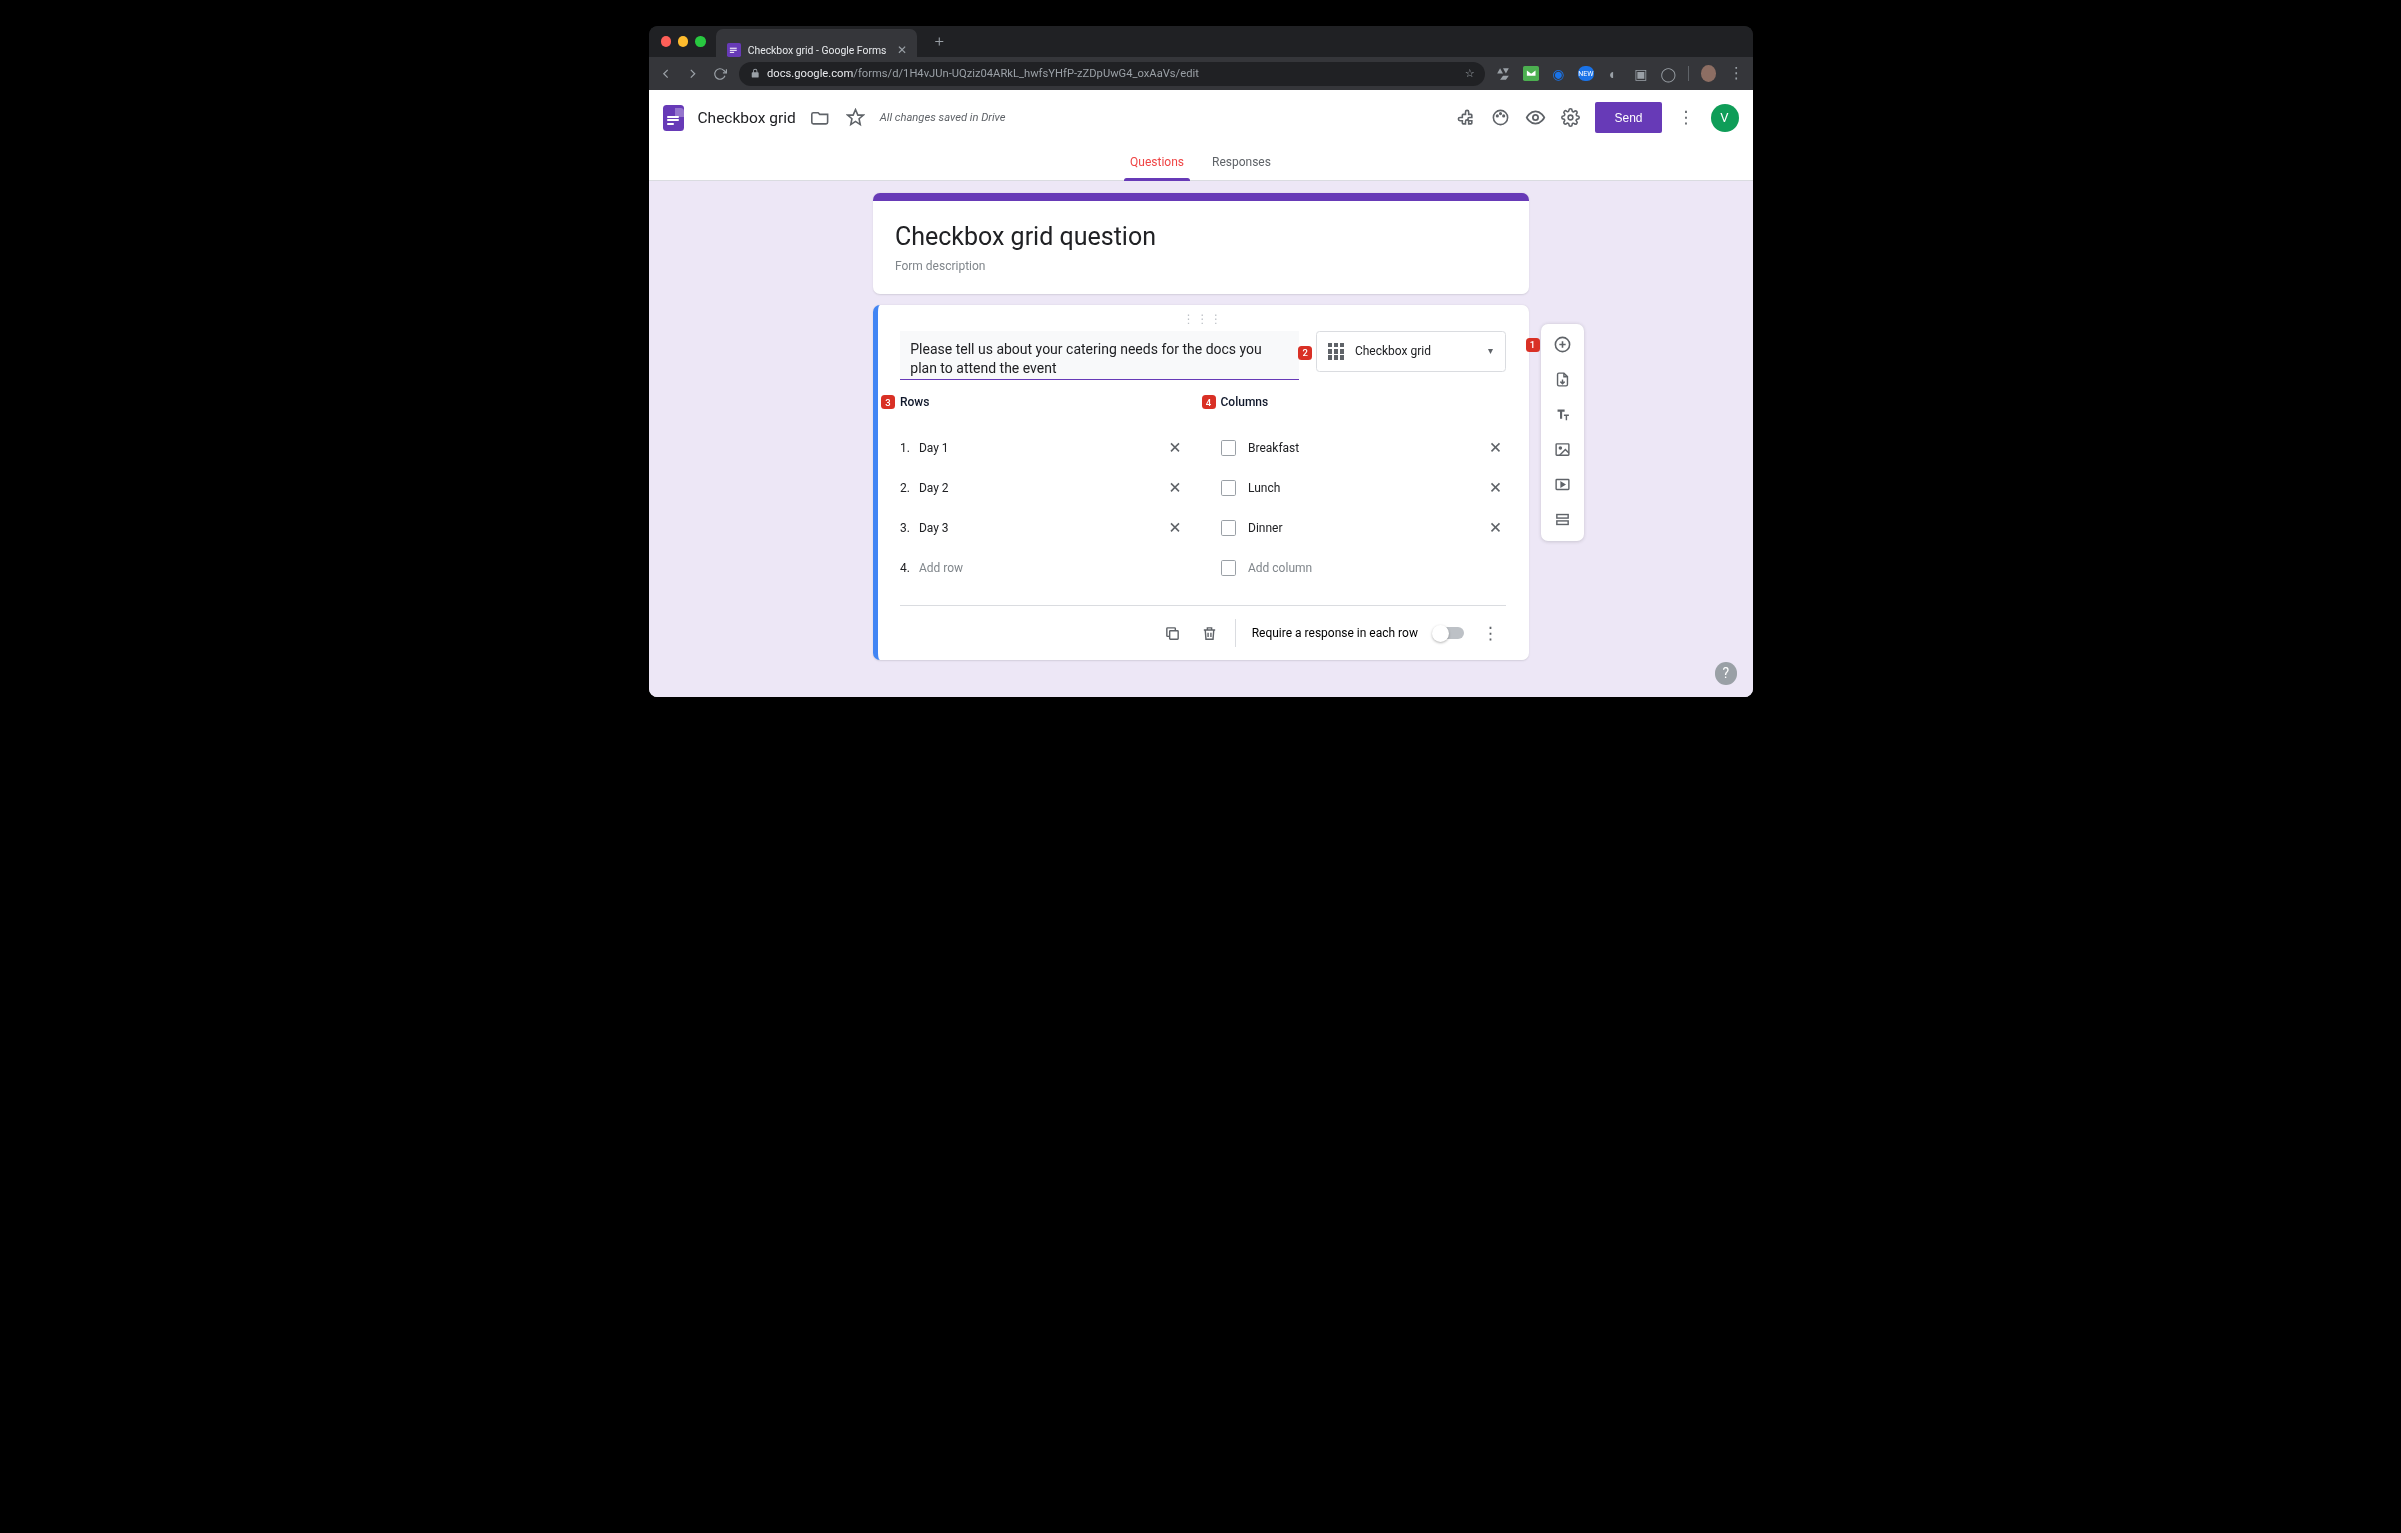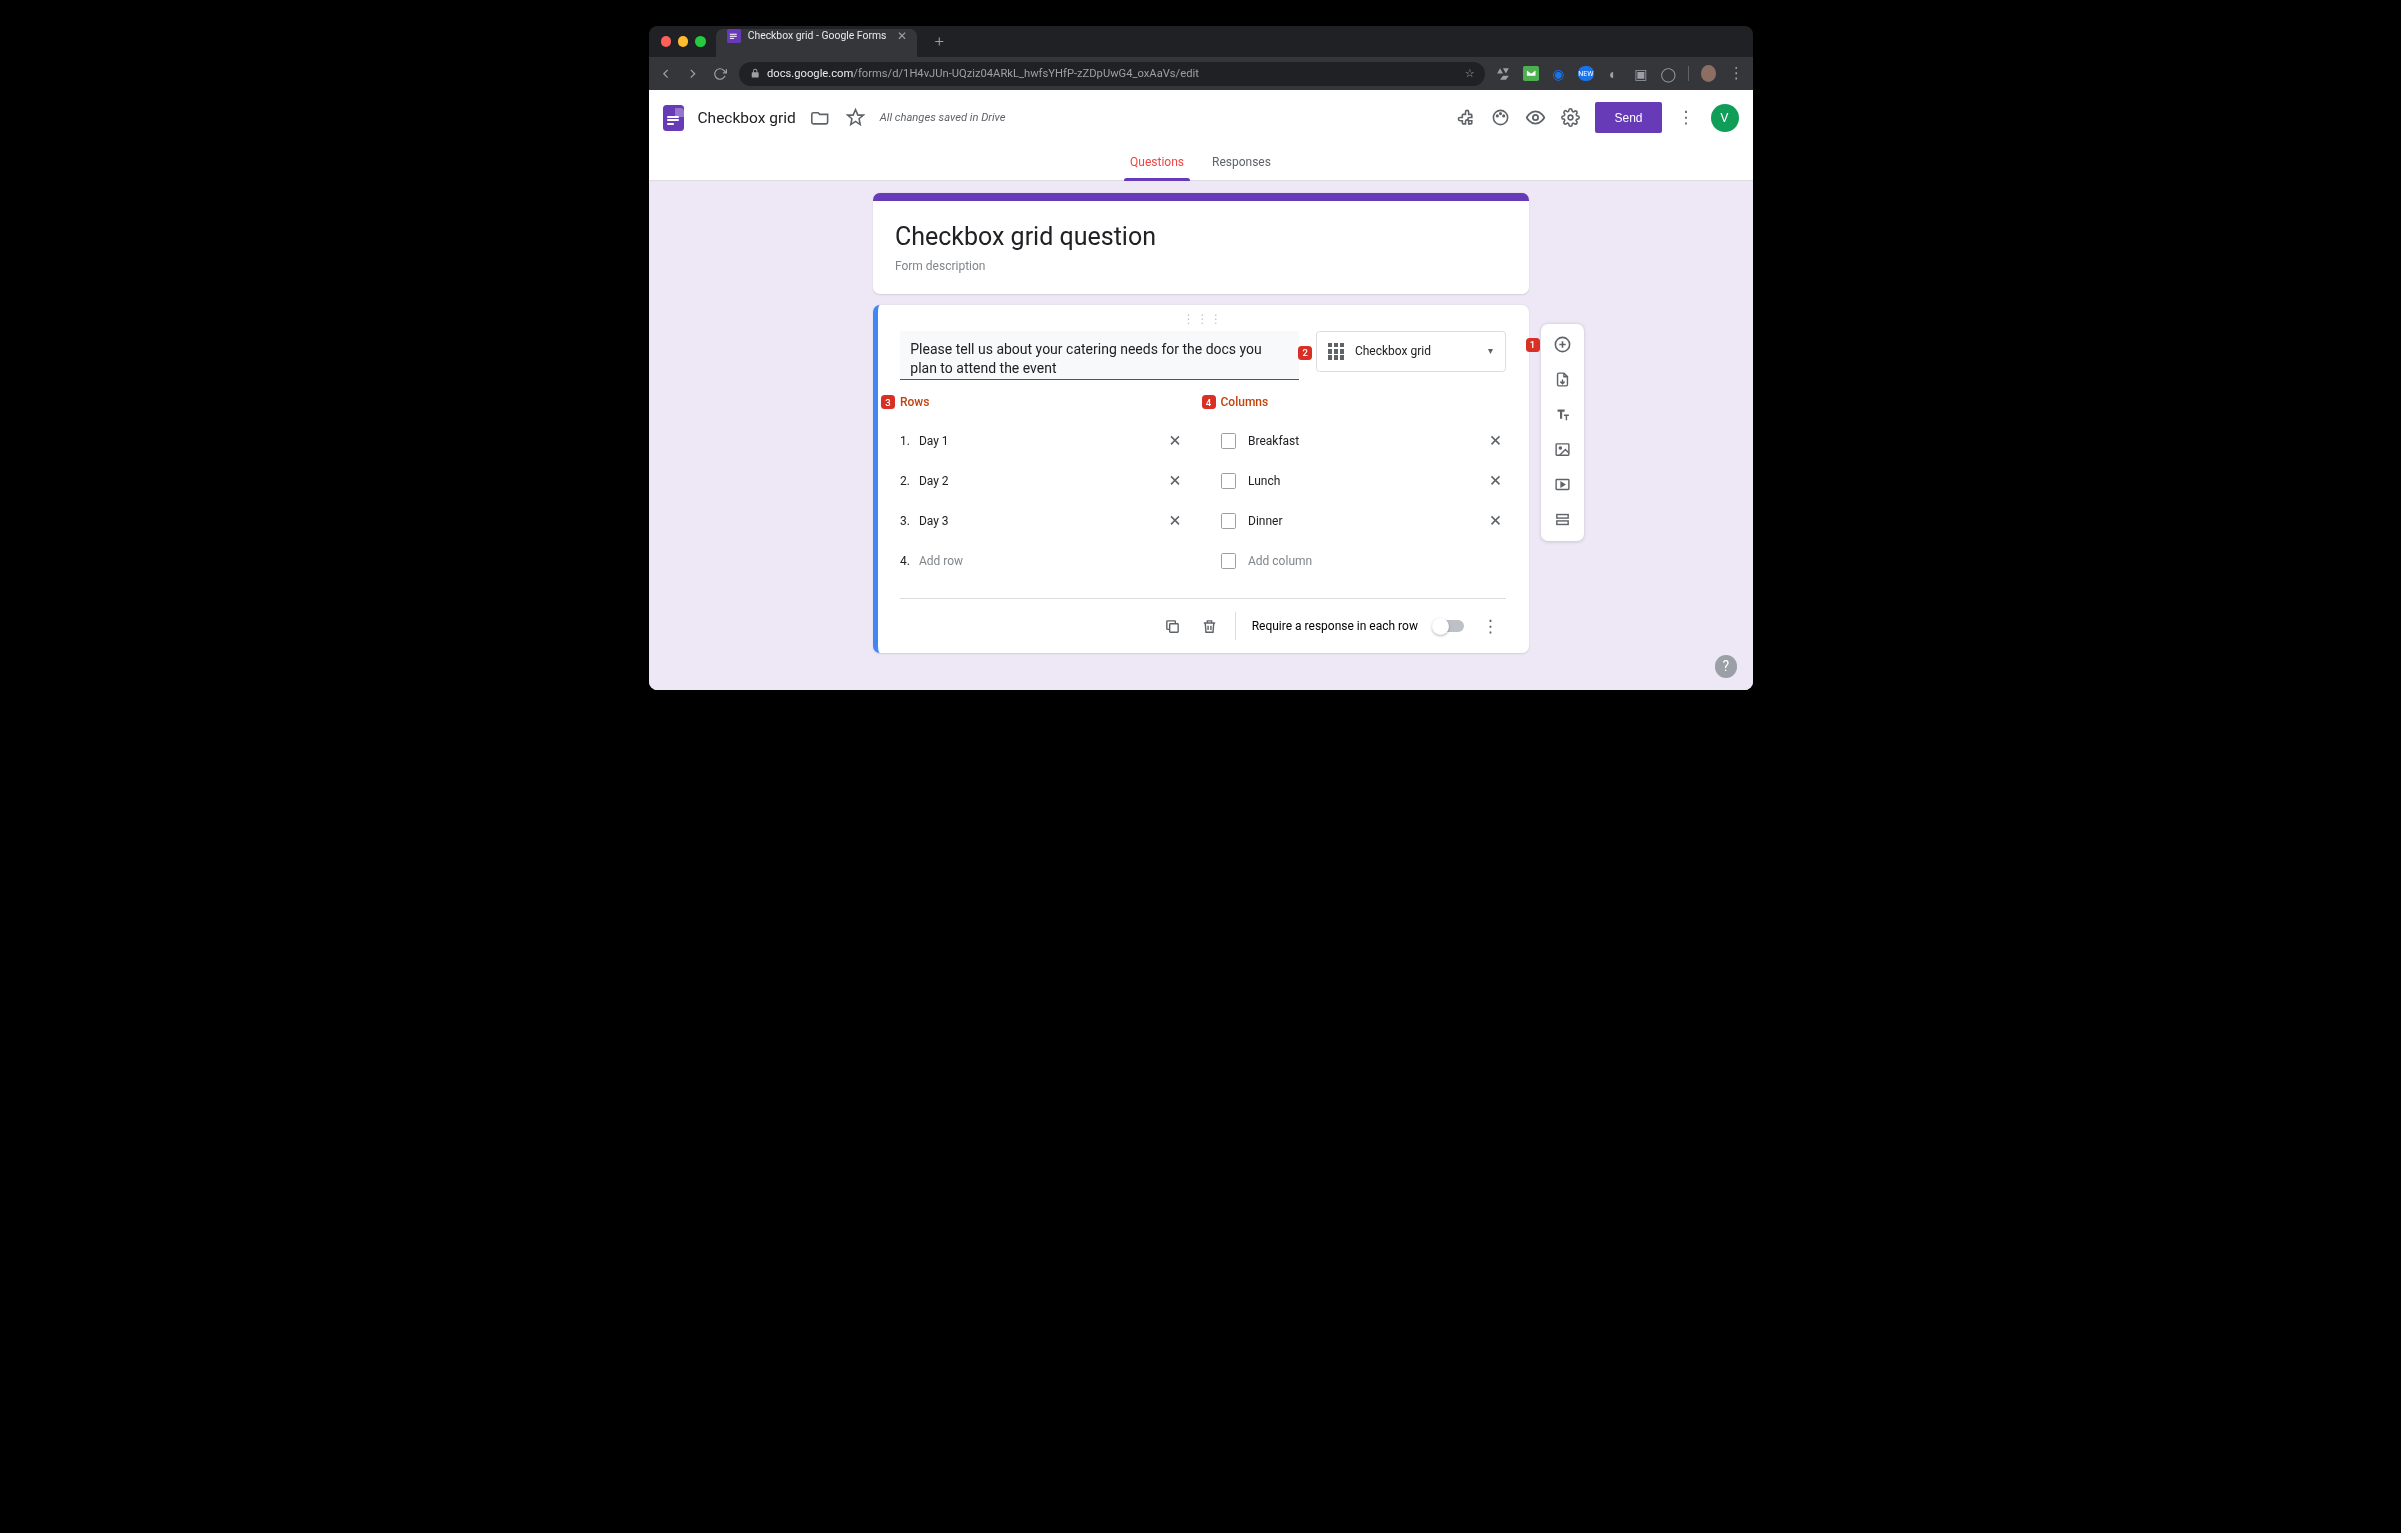--- a/index.html
+++ b/index.html
@@ -5,21 +5,21 @@
   * { box-sizing: border-box; }
   html,body { margin:0; padding:0; height:100%; font-family:Roboto,Arial,sans-serif; }
   body { background:#000; display:flex; align-items:flex-start; justify-content:center; padding:26px 43px; }
   .window { width:1104px; background:#202124; border-radius:8.6px; overflow:hidden; box-shadow:0 0 26px rgba(0,0,0,.5); }
 
   
   .titlebar { display:flex; align-items:center; height:31px; background:#202124; padding:0 7px; }
   .traffic { display:flex; gap:7px; margin-right:10.4px; margin-left:5.2px; }
   .dot { width:10.4px; height:10.4px; border-radius:50%; }
   .red{background:#fe5f58;} .yellow{background:#febc2e;} .green{background:#28c840;}
-  .tab { display:flex; align-items:flex-start; gap:7px; background:#35363a; height:28px; padding:0 10.4px; border-radius:7px 7px 0 0; margin-top:3.5px; color:#e8eaed; font-size:10.4px; }
+  .tab { display:flex; align-items:flex-end; gap:7px; background:#35363a; height:28px; padding:0 10.4px; border-radius:7px 7px 0 0; margin-top:3.5px; color:#e8eaed; font-size:10.4px; }
   .tab .favicon { width:14px; height:14px; background:#673ab7; border-radius:1.7px; display:flex; align-items:center; justify-content:center; }
   .tab .favicon svg{width:8.6px;height:8.6px;}
   .tab .close{ color:#9aa0a6; margin-left:3.5px; cursor:pointer; font-size:12px;}
   .newtab { color:#9aa0a6; margin-left:14px; font-size:15.5px; cursor:pointer; }
 
   
   .urlbar { display:flex; align-items:center; height:33px; background:#35363a; padding:0 8.6px; gap:10.4px; }
   .navicon { width:17px; height:17px; display:flex; align-items:center; justify-content:center; color:#9aa0a6; cursor:pointer; }
   .addr { flex:1; display:flex; align-items:center; gap:7px; background:#202124; height:24px; border-radius:12px; padding:0 10.4px; color:#9aa0a6; font-size:11.2px; }
   .addr .lock{color:#9aa0a6;}
@@ -60,21 +60,21 @@
   .q-text-wrap{flex:1;background:#f8f9fa;padding:8.6px 10.4px 0;border-bottom:1.7px solid #673ab7;position:relative;}
   .q-text{font-size:14px;color:#202124;line-height:1.4;min-height:38px;word-wrap:break-word;}
   .q-type{border:0.9px solid #dadce0;border-radius:3.5px;height:41px;min-width:190px;display:flex;align-items:center;gap:10.4px;padding:0 10.4px;cursor:pointer;}
   .q-type .grid-ic{width:17px;height:17px;display:grid;grid-template-columns:repeat(3,1fr);grid-template-rows:repeat(3,1fr);gap:1.7px;}
   .q-type .grid-ic span{background:#5f6368;}
   .q-type .lbl{flex:1;font-size:12px;color:#202124;}
   .q-type .arrow{color:#5f6368;font-size:8.6px;}
 
   .grid-cols{display:flex;gap:35px;margin-top:15.5px;}
   .col{flex:1;position:relative;}
-  .col .head{font-size:12px;font-weight:500;color:#c2410c;margin-bottom:12px;}
+  .col .head{font-size:12px;font-weight:500;color:#0f172a;margin-bottom:19px;}
   .row-item{display:flex;align-items:center;height:40px;font-size:12px;color:#202124;}
   .row-item .num{width:19px;color:#202124;}
   .row-item .cbx{width:15.5px;height:15.5px;border:1.7px solid #9aa0a6;border-radius:1.7px;margin-right:12px;}
   .row-item .txt{flex:1;}
   .row-item .txt.ph{color:#80868b;}
   .row-item .rm{color:#5f6368;cursor:pointer;width:21px;text-align:center;font-size:15.5px;}
 
   .q-footer{border-top:0.9px solid #dadce0;margin-top:17px;height:55px;display:flex;align-items:center;justify-content:flex-end;gap:15.5px;padding-right:5.2px;}
   .q-footer .fic{width:21px;height:21px;color:#5f6368;cursor:pointer;display:flex;align-items:center;justify-content:center;}
   .vdiv{width:0.9px;height:28px;background:#dadce0;}

